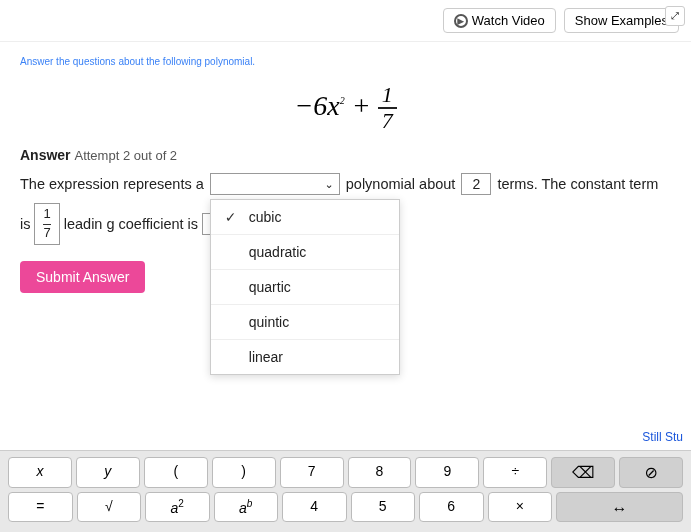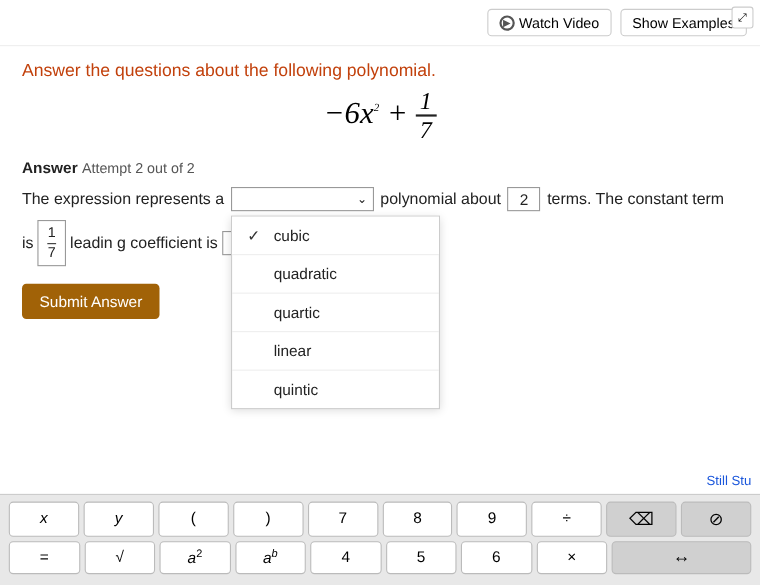--- a/index.html
+++ b/index.html
@@ -45,28 +45,28 @@
       color: #555;
     }
 
     
     .main-content {
       padding: 14px 20px 0 20px;
     }
 
     .instruction-text {
       font-family: Arial, sans-serif;
-      font-size: 16px;
-      color: #c2410c;
+      font-size: 10px;
+      color: #3b82f6;
     }
 
     .polynomial-display {
       font-size: 28px;
       text-align: center;
-      margin: 6px 0 14px 0;
+      margin: 16px 0 14px 0;
       font-style: italic;
     }
 
     .answer-label {
       font-family: Arial, sans-serif;
       font-size: 14px;
       margin-bottom: 0;
       color: #222;
     }
     .answer-label strong {
@@ -175,21 +175,21 @@
       flex-wrap: wrap;
       font-family: Arial, sans-serif;
       font-size: 14.5px;
       color: #222;
       margin-top: 8px;
       gap: 4px;
     }
 
     
     .submit-btn {
-      background: #a16207;
+      background: #ec4899;
       color: #fff;
       border: none;
       border-radius: 4px;
       padding: 8px 16px;
       font-size: 14px;
       font-family: Arial, sans-serif;
       cursor: pointer;
       margin-top: 16px;
     }
 
@@ -315,25 +315,25 @@
         <div class="dropdown-item">
           <span class="check-mark">&nbsp;</span>
           <span>quadratic</span>
         </div>
         <div class="dropdown-item">
           <span class="check-mark">&nbsp;</span>
           <span>quartic</span>
         </div>
         <div class="dropdown-item">
           <span class="check-mark">&nbsp;</span>
-          <span>linear</span>
+          <span>quintic</span>
         </div>
         <div class="dropdown-item">
           <span class="check-mark">&nbsp;</span>
-          <span>quintic</span>
+          <span>linear</span>
         </div>
       </div>
     </div>
 
     <span>polynomial about</span>
     <span class="inline-box">2</span>
     <span>terms. The constant term</span>
   </div>
 
   

